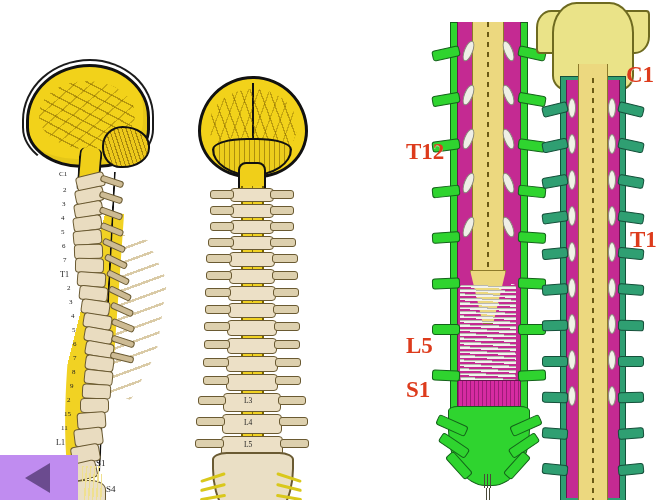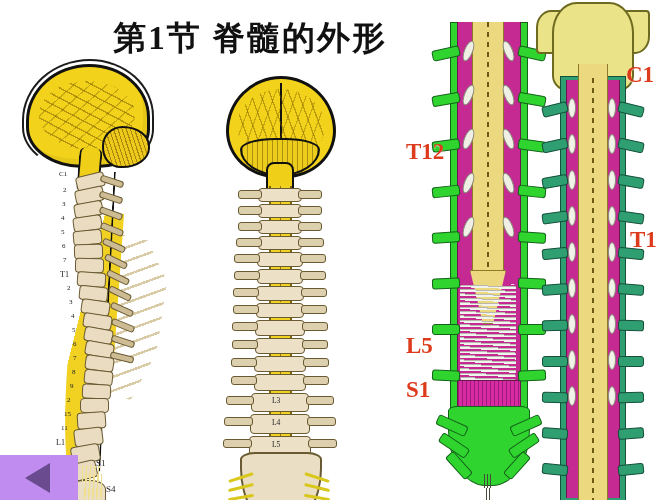--- a/index.html
+++ b/index.html
@@ -94,21 +94,21 @@
   .f1sacrum{
     position:absolute;left:58px;top:418px;width:36px;height:52px;background:#eadfc5;
     border:1.8px solid #6a5a32;border-radius:40% 40% 50% 50% / 18% 18% 70% 70%;
   }
   .f1tail{
     position:absolute;left:72px;top:404px;width:20px;height:70px;
     background:repeating-linear-gradient(94deg,#efe08f 0 1.6px,transparent 1.6px 4px);
   }
 
   
-  #fig2{position:absolute;left:208px;top:76px;width:142px;height:412px;}
+  #fig2{position:absolute;left:180px;top:76px;width:142px;height:412px;}
   .f2brain{
     position:absolute;left:18px;top:0;width:104px;height:96px;background:#f2d21a;
     border:3px solid #111;border-radius:50% 50% 46% 46% / 54% 54% 46% 46%;
   }
   .f2brain::before{
     content:"";position:absolute;left:50%;top:4px;bottom:6px;width:2.6px;margin-left:-1.3px;background:#111;
   }
   .f2brain::after{
     content:"";position:absolute;left:8px;top:10px;right:8px;bottom:12px;border-radius:50%;
     background:
@@ -232,21 +232,20 @@
   .f4rootlet{
     position:absolute;width:6px;height:18px;background:#f2f2e8;
     border:1px solid #8a8a7c;border-radius:50%;
   }
 </style>
 </head>
 <body>
 
 <div id="slide">
 
-  <div id="title">第1节  脊髓的外形</div>
 
   <div id="fig1">
     <div class="f1ribs"></div>
     <div class="f1cordcurve"></div>
 
     <div class="f1skull"></div>
     <div class="f1brain"></div>
     <div class="f1cbl"></div>
     <div class="f1stem"></div>
     <div class="f1dural"></div>

